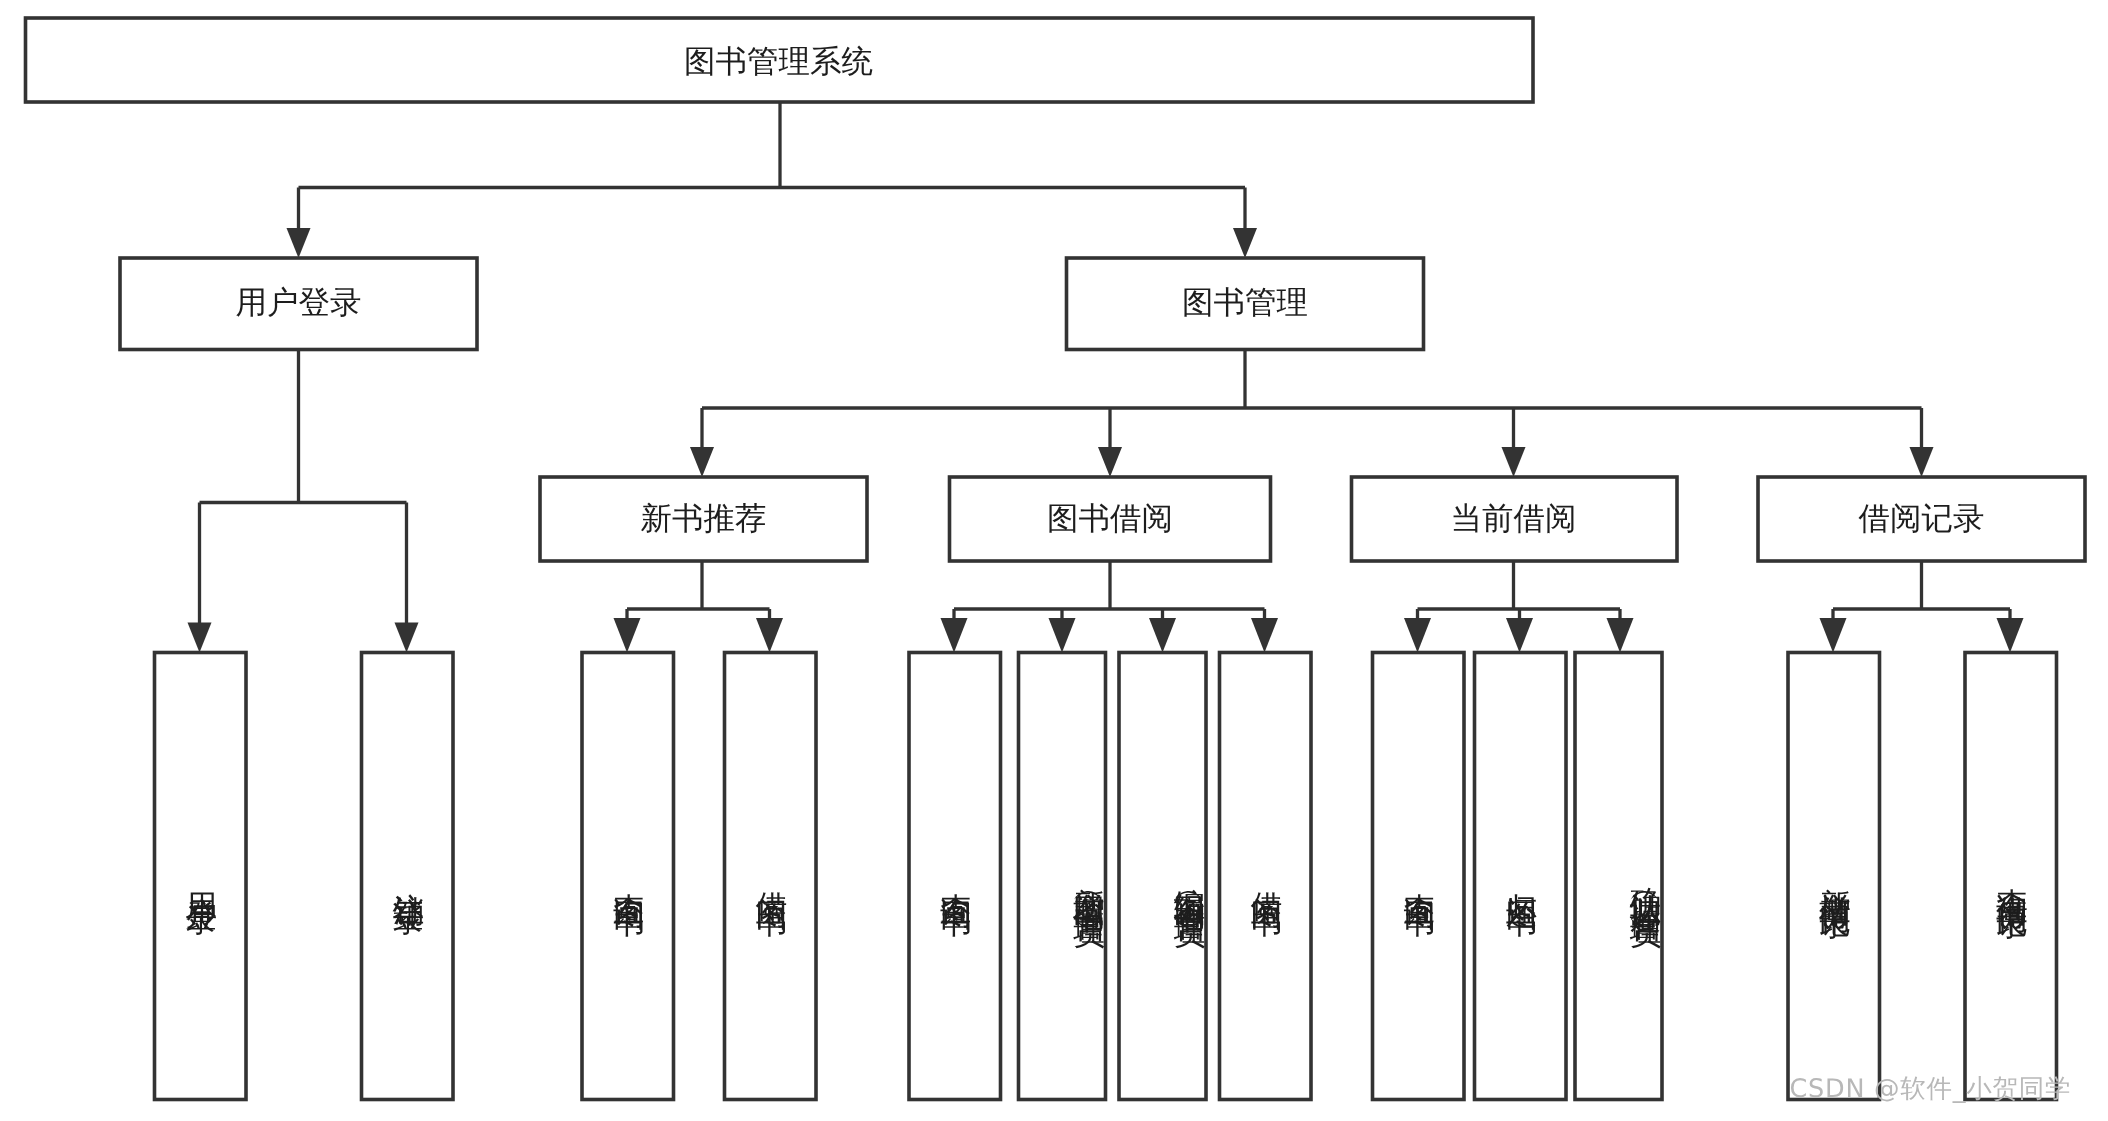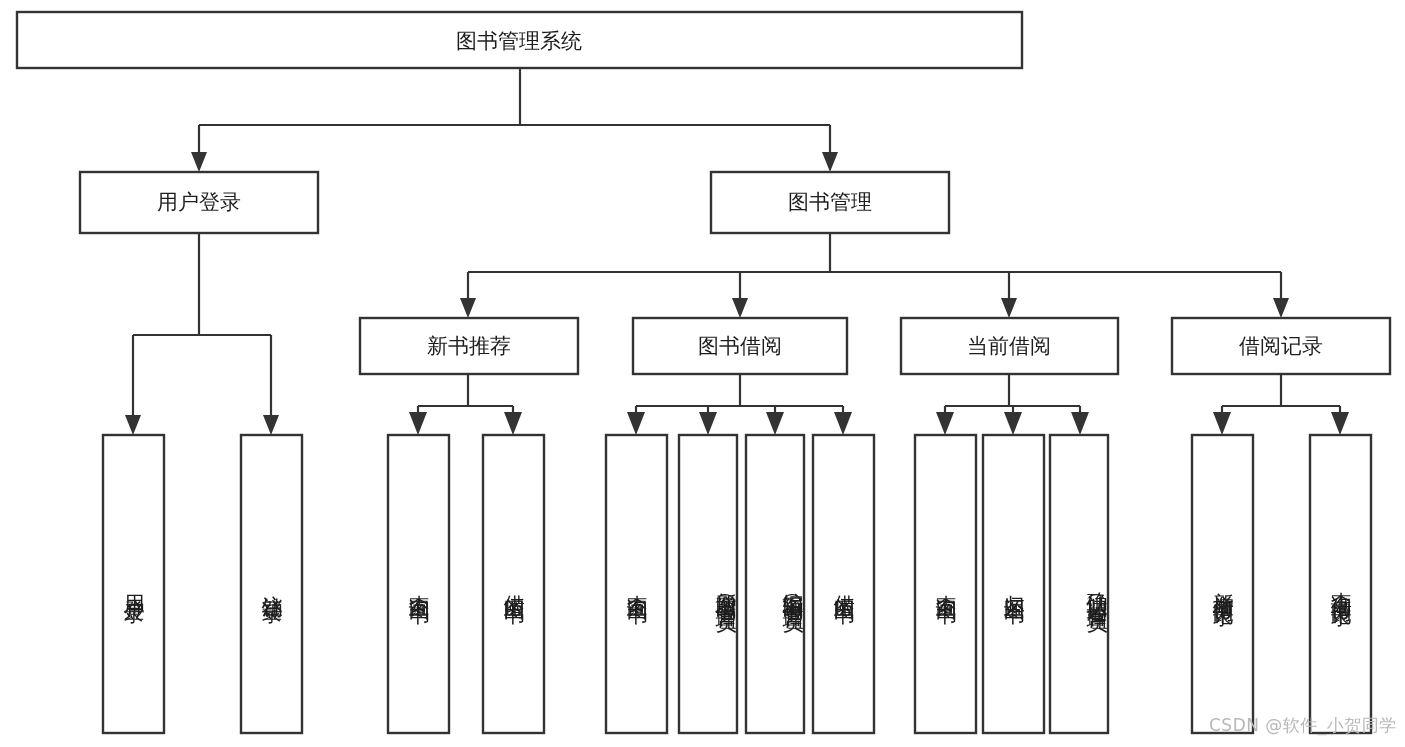--- a/index.html
+++ b/index.html
@@ -70,21 +70,20 @@
   }
   .watermark {
     position: absolute;
     left: 1193px;
     top: 714px;
     font-family: "DejaVu Sans", "Liberation Sans", sans-serif;
     font-size: 17px;
     color: #b8b8b8;
     white-space: nowrap;
     letter-spacing: 0.5px;
-    padding-left: 16px;
   }
 </style>
 </head>
 <body>
 
 <div id="diagram-root">
 
   <svg class="diagram" viewBox="0 0 1405 747">
 
     <g>

